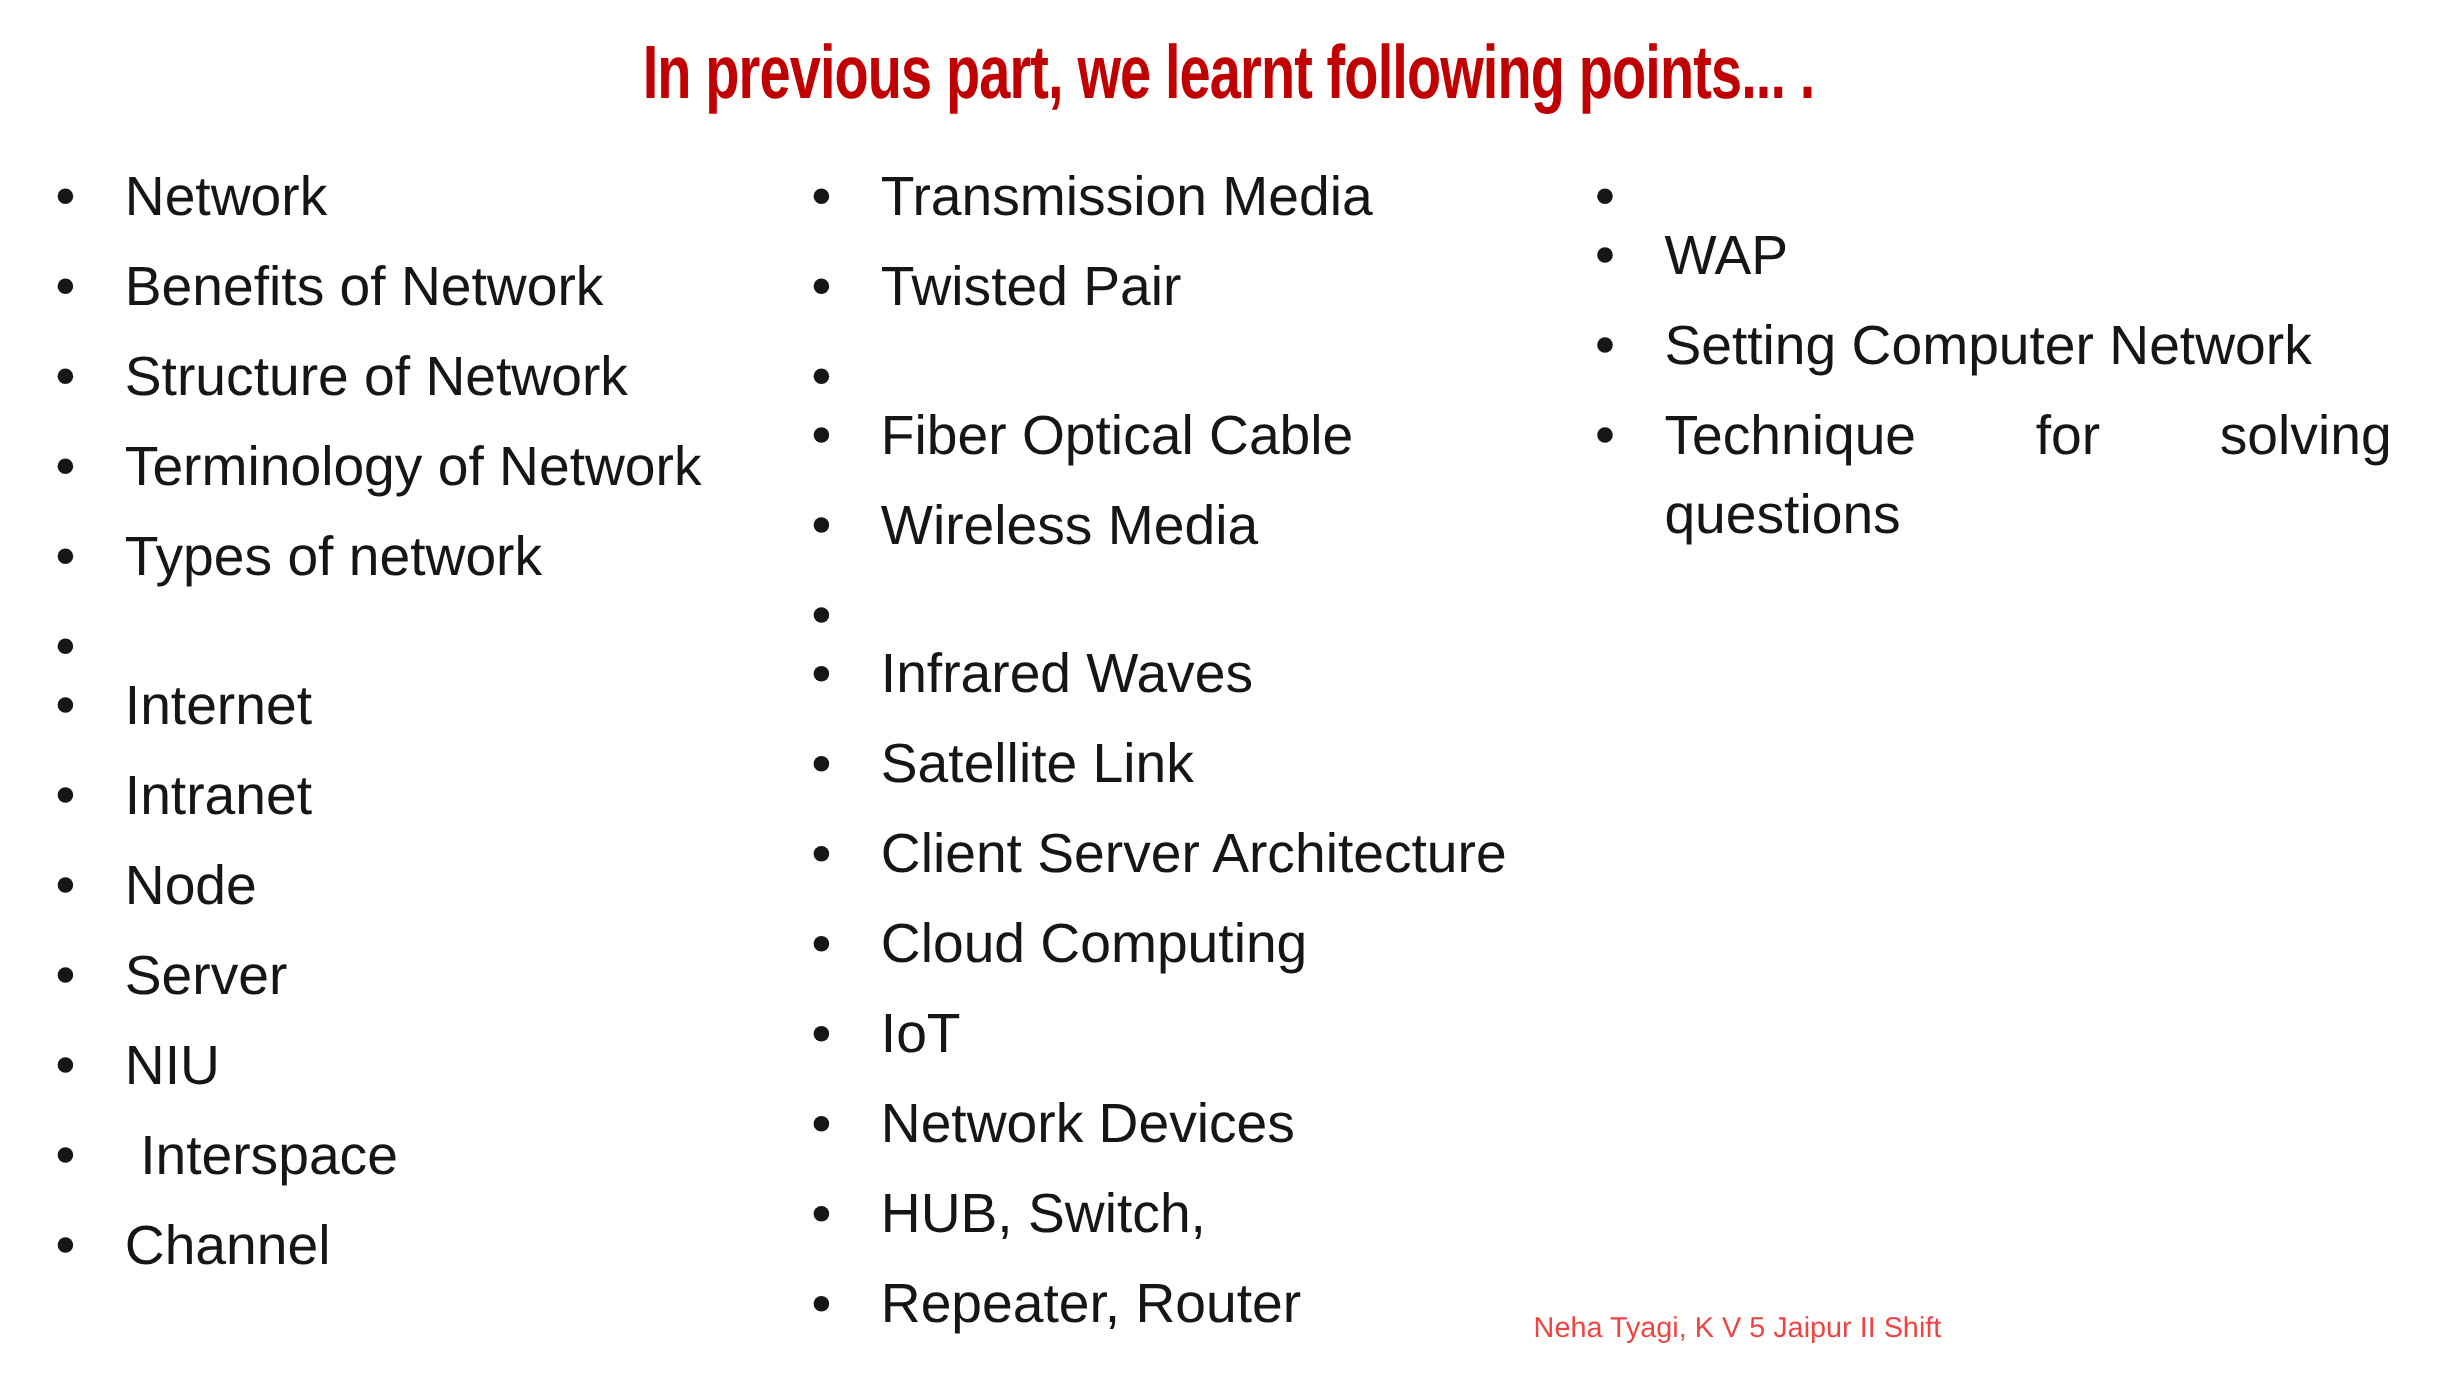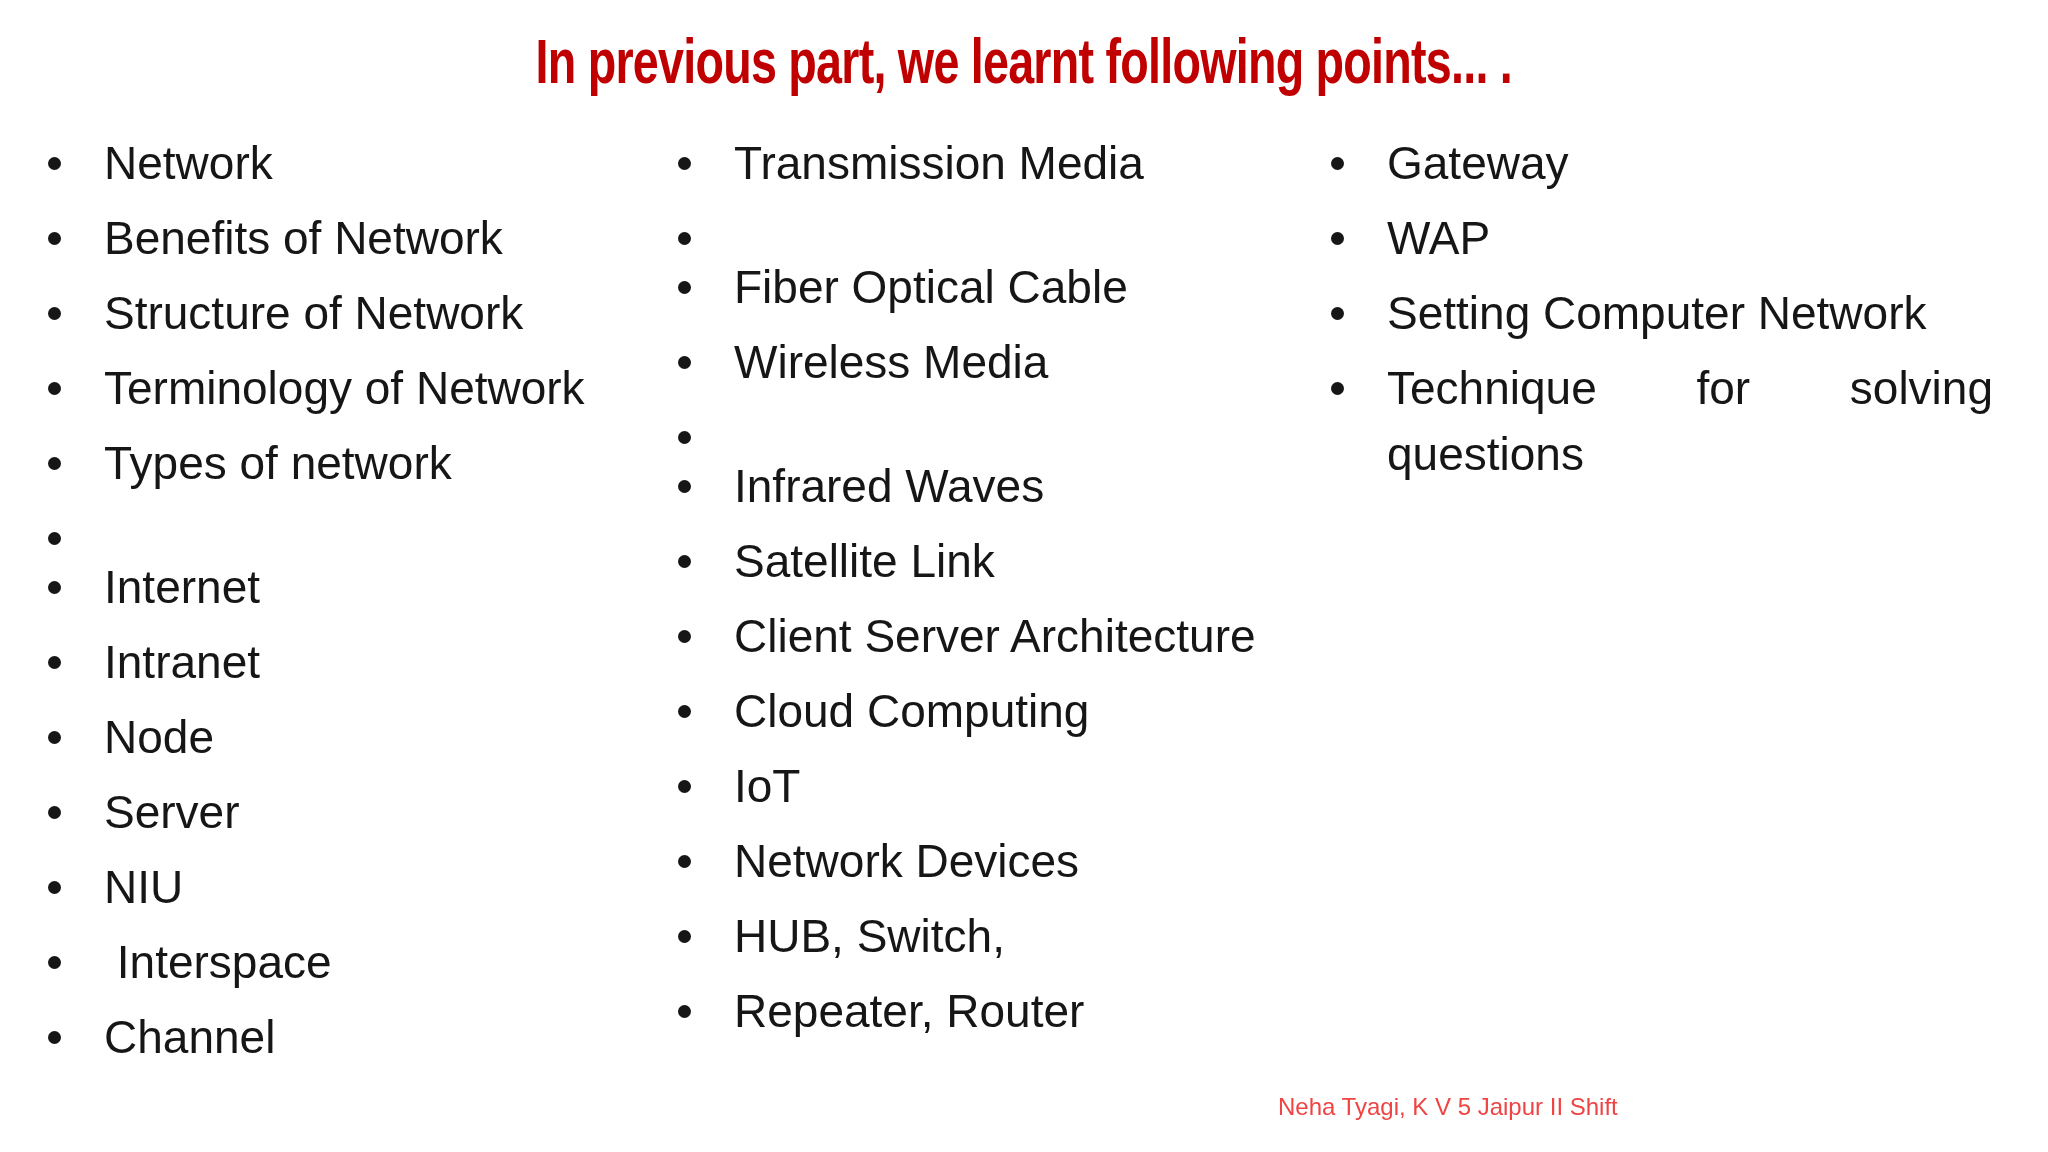--- a/index.html
+++ b/index.html
@@ -143,20 +143,24 @@
   </div>
 
   <div class="bullet-col col-2">
     <ul>
       <li>
           <span class="dot"></span>
           <span class="txt">Transmission Media</span>
         </li>
       <li>
           <span class="dot"></span>
+          <span class="txt">Twisted Pair</span>
+        </li>
+      <li>
+          <span class="dot"></span>
         </li>
       <li>
           <span class="dot"></span>
           <span class="txt">Fiber Optical Cable</span>
         </li>
       <li>
           <span class="dot"></span>
           <span class="txt">Wireless Media</span>
         </li>
       <li>
@@ -194,21 +198,20 @@
           <span class="dot"></span>
           <span class="txt">Repeater, Router</span>
         </li>
     </ul>
   </div>
 
   <div class="bullet-col col-3">
     <ul>
       <li>
           <span class="dot"></span>
-          <span class="txt">Gateway</span>
         </li>
       <li>
           <span class="dot"></span>
           <span class="txt">WAP</span>
         </li>
       <li>
           <span class="dot"></span>
           <span class="txt">Setting Computer Network</span>
         </li>
       <li>

